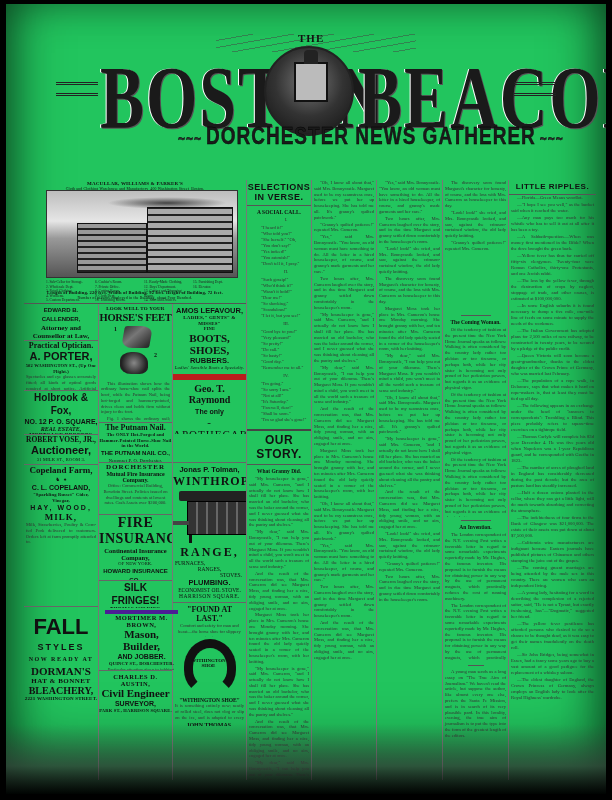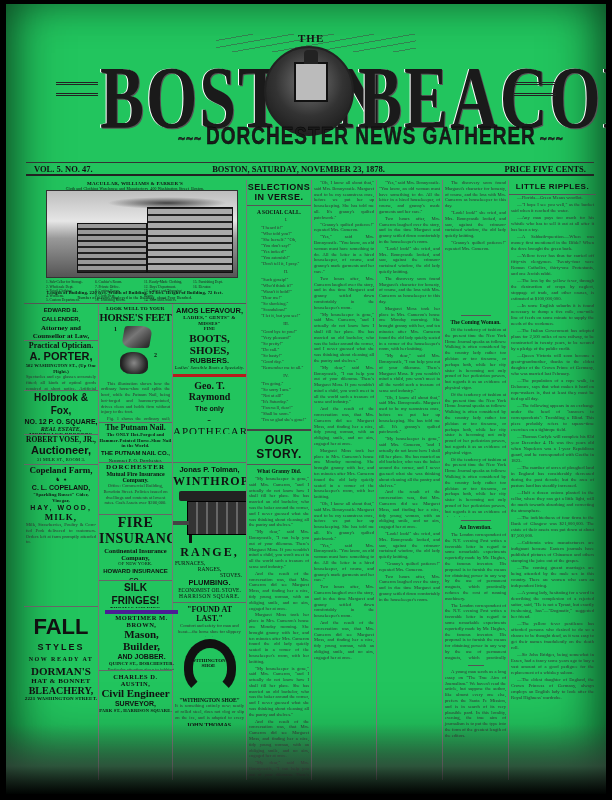--- a/index.html
+++ b/index.html
@@ -87,25 +87,20 @@
     <div class="mast-ornament l"></div>
     <div class="mast-title mast-left">BOSTON</div>
     <div class="mast-vignette">
         <div class="tower"></div>
       </div>
     <div class="mast-title mast-right">BEACON</div>
     <div class="mast-ornament r"></div>
     <div class="mast-sub">DORCHESTER NEWS GATHERER</div>
   </div>
 
-  <div class="dateline">
-    <span>VOL. 5. NO. 47.</span>
-    <span>BOSTON, SATURDAY, NOVEMBER 23, 1878.</span>
-    <span>PRICE FIVE CENTS.</span>
-  </div>
 
   <div class="cols">
 
     <div class="block" style="left:0;top:0;width:222px;height:122px;">
       <div class="t-xs" style="font-weight:bold;font-size:5px;margin-top:1px;">MACULLAR, WILLIAMS &amp; PARKER'S</div>
       <div class="t-xs" style="font-size:3.8px;">Cloth and Clothing Warehouse and Manufactory, 400 Washington Street, Boston.</div>
       <div class="factory">
         <div class="smoke"></div>
           <div class="bld1"></div>
           <div class="bld2"></div>
@@ -234,21 +229,21 @@
 
     <div class="block" style="left:149px;top:126px;width:73px;height:66px;">
       <div class="t-s" style="font-size:7.5px;">AMOS LEFAVOUR,</div>
       <div class="t-xs" style="font-weight:bold;font-size:5px;">LADIES," GENTS" &amp; MISSES"</div>
       <div class="t-xs" style="font-weight:bold;">FINE</div>
       <div style="font-size:11px;font-weight:bold;">BOOTS, SHOES,</div>
       <div class="t-s" style="font-size:7.5px;">RUBBERS.</div>
       <div class="t-xs" style="font-style:italic;">Ladies' Sensible Boots a Specialty.</div>
 
     </div>
-    <div class="block" style="left:149px;top:194px;width:73px;height:60px;border-top:3px solid #b91c1c;">
+    <div class="block" style="left:149px;top:194px;width:73px;height:60px;border-top:6px solid #b91c1c;">
       <div style="font-size:10px;font-weight:bold;margin-top:3px;">Geo. T. Raymond</div>
       <div class="t-s" style="margin-top:2px;">The only</div>
       <div style="font-size:11px;letter-spacing:1px;">-APOTHECARY-</div>
 
     </div>
     <div class="block" style="left:149px;top:282px;width:73px;height:138px;border-top:1px solid #666;">
       <div class="t-s" style="font-size:7.5px;margin-top:2px;">Jonas P. Tolman,</div>
       <div style="font-size:12px;font-weight:bold;letter-spacing:1px;">WINTHROP</div>
       <div class="stove">
           <div class="top"></div>

